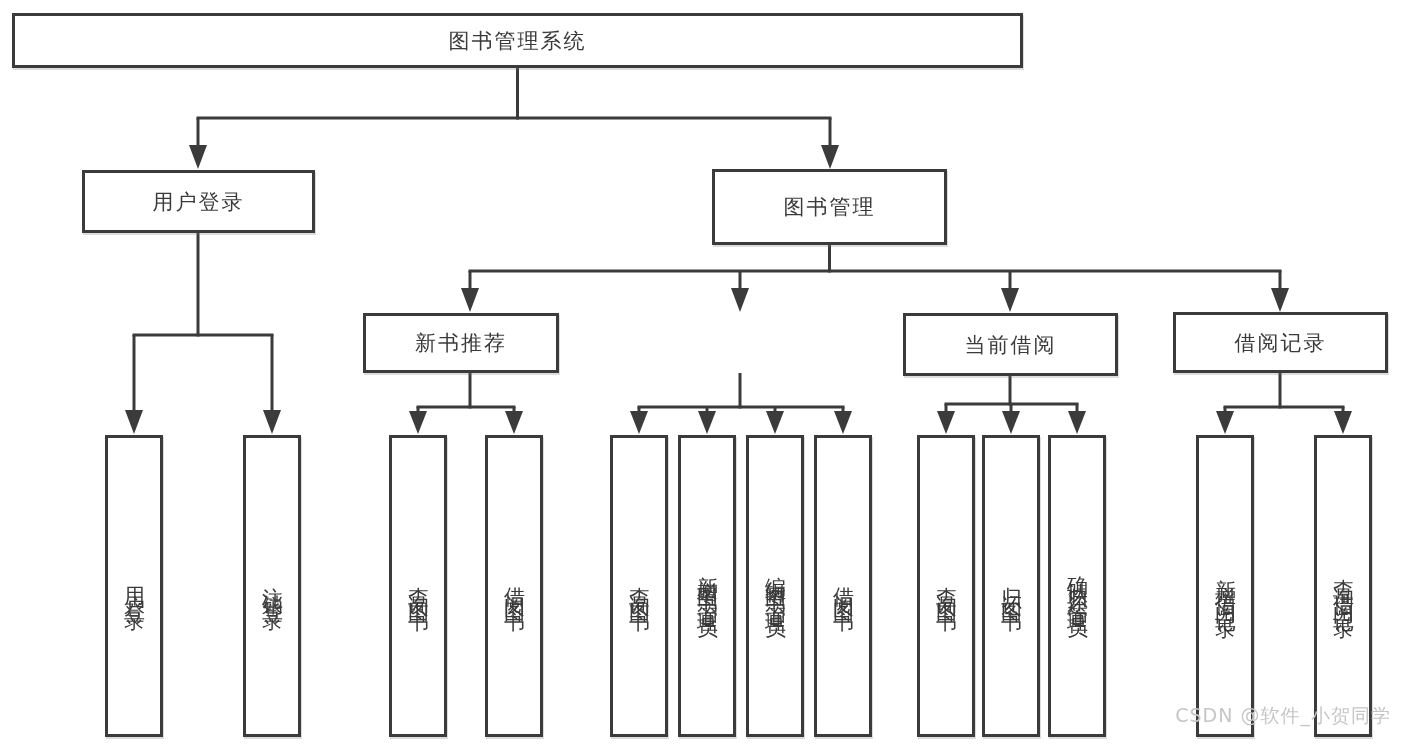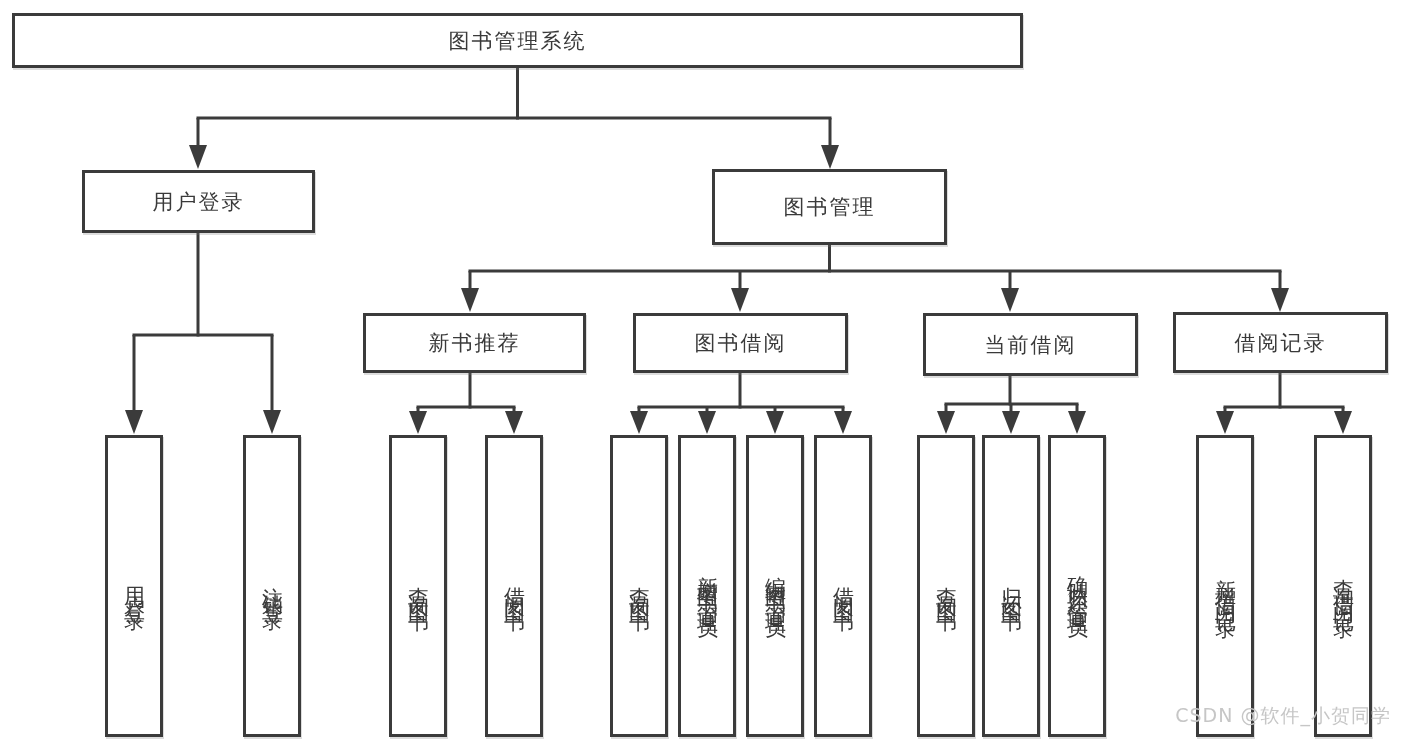--- a/index.html
+++ b/index.html
@@ -126,23 +126,22 @@
       <polygon points="1216,411 1234,411 1225,434"></polygon>
       <polygon points="1334,411 1352,411 1343,434"></polygon>
     </g>
   </svg>
 
   <div class="box h" style="left:12px; top:13px; width:1011px; height:55px;">图书管理系统</div>
 
   <div class="box h" style="left:82px; top:170px; width:233px; height:63px;">用户登录</div>
   <div class="box h" style="left:712px; top:169px; width:235px; height:76px;">图书管理</div>
 
-  <div class="box h" style="left:363px; top:313px; width:223px; height:60px;">新书推荐</div>
-  <div class="box h" style="left:633px; top:313px; width:215px; height:60px;">图书借阅</div>
-  <div class="box h" style="left:903px; top:313px; width:215px; height:63px;margin-left:20px;">当前借阅</div>
+  <div class="box h" style="left:363px; top:313px; width:196px; height:60px;">新书推荐</div>
+  <div class="box h" style="left:903px; top:313px; width:215px; height:63px;">当前借阅</div>
   <div class="box h" style="left:1173px; top:312px; width:215px; height:61px;">借阅记录</div>
 
   <div class="box v" style="left:105px; top:435px; width:58px; height:302px;">用户登录</div>
   <div class="box v" style="left:243px; top:435px; width:58px; height:302px;">注销登录</div>
 
   <div class="box v" style="left:389px; top:435px; width:58px; height:302px;">查询图书</div>
   <div class="box v" style="left:485px; top:435px; width:58px; height:302px;">借阅图书</div>
 
   <div class="box v" style="left:610px; top:435px; width:58px; height:302px;">查询图书</div>
   <div class="box v" style="left:678px; top:435px; width:58px; height:302px; letter-spacing:6px;">新增图书（管理员）</div>

